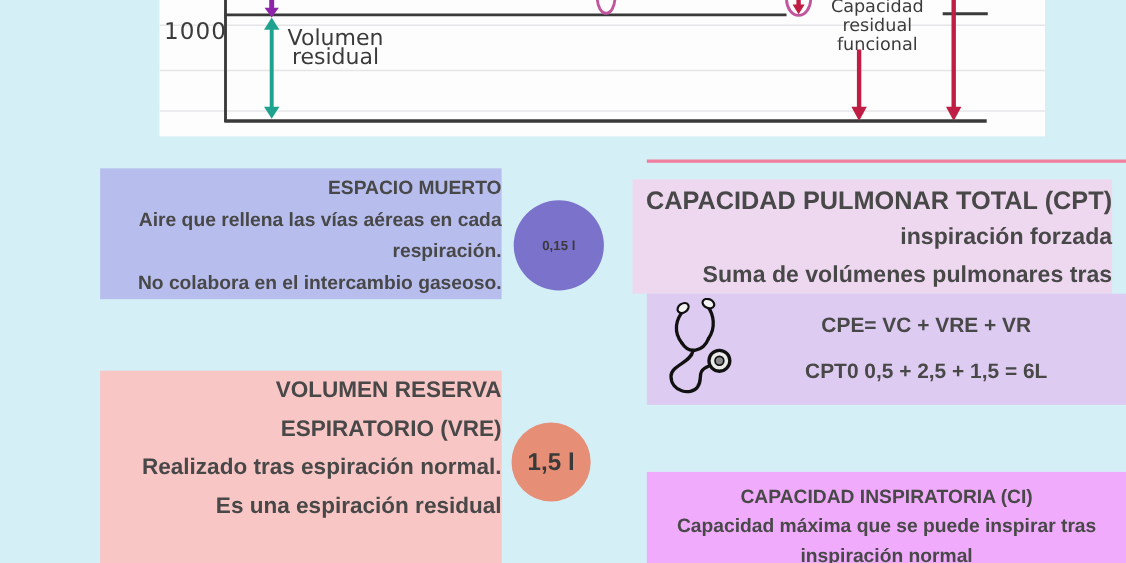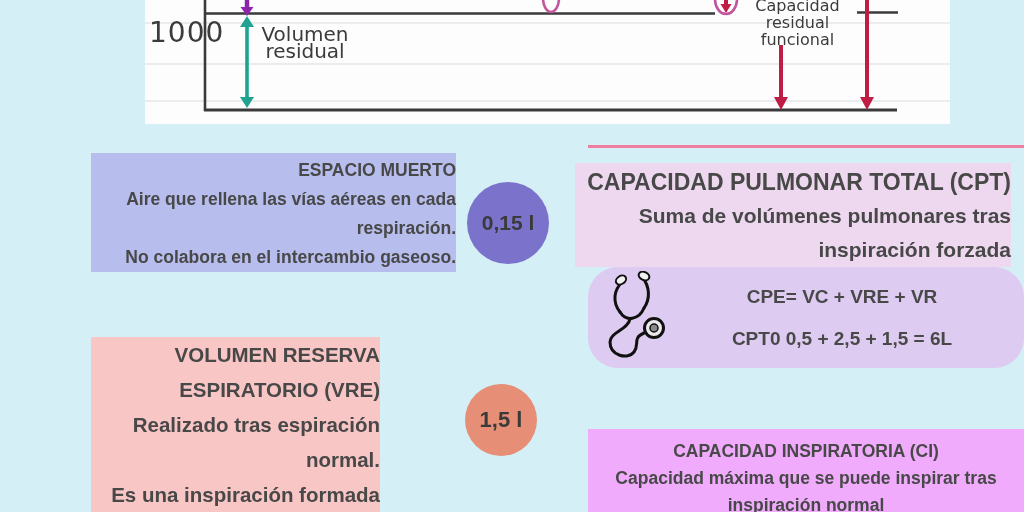--- a/index.html
+++ b/index.html
@@ -18,59 +18,59 @@
   .chart-panel {
     left:145px; top:0; width:805px; height:124px;
     background:#fdfdfd;
   }
   .chart-svg { position:absolute; left:0; top:0; width:805px; height:124px; }
   .chart-text {
     position:absolute;
     font-family:"DejaVu Sans", sans-serif;
     color:#3b3b3b;
   }
-  .y-tick { left:4px; top:16px; width:50px; text-align:center; font-size:28px; letter-spacing:1px; }
+  .y-tick { left:4px; top:16px; width:50px; text-align:center; font-size:21px; letter-spacing:1px; }
   .lbl-vr { left:110px; top:26px; width:100px; text-align:center; font-size:20px; line-height:17px; }
   .lbl-crf { left:585px; top:-3px; width:135px; text-align:center; font-size:16px; line-height:17px; }
 
   
   .box { text-align:right; font-weight:700; }
   .box-espacio {
     left:91px; top:153px; width:365px; height:119px;
     background:#b7beee;
     font-size:17.5px; line-height:29px;
     padding-top:3px;
   }
   .box-vre {
-    left:91px; top:337px; width:289px; height:175px;
+    left:91px; top:337px; width:365px; height:175px;
     background:#f9c6c6;
     font-size:20.5px; line-height:35px;
   }
   .value-circle {
     border-radius:50%;
     display:flex; align-items:center; justify-content:center;
     font-weight:700; color:#3a3a3a;
   }
-  .circle-purple { left:467px; top:182px; width:82px; height:82px; background:#7b72cc; font-size:21px; }
+  .circle-purple { left:467px; top:182px; width:82px; height:82px; background:#7b72cc; font-size:12px; }
   .circle-salmon { left:465px; top:384px; width:72px; height:72px; background:#e78e76; font-size:22px; }
 
   
   .cpt-topline { left:588px; top:145px; width:436px; height:3px; background:#f07f9f; }
   .box-cpt-title {
     left:575px; top:163px; width:436px; height:104px;
     background:#eed8f0;
     text-align:right; font-weight:700;
     font-size:23px; line-height:34px;
     padding-top:2px;
   }
   .box-cpt-title .subtitle { font-size:21px; }
   .box-cpt-formula {
     left:588px; top:267px; width:436px; height:101px;
     background:#ddcbf1;
-    display:flex; align-items:center;border-radius:30px;
+    display:flex; align-items:center;
   }
   .steth-wrap { width:92px; display:flex; justify-content:center; }
   .formula-col { flex:1; text-align:center; font-weight:700; font-size:19px; padding-right:20px; }
   .formula-col .f1 { margin-bottom:20px; }
   .box-ci {
     left:588px; top:429px; width:436px; height:83px;
     background:#f0abfc;
     text-align:center; font-weight:700;
     font-size:17.5px; line-height:27px;
     padding-top:9px;
@@ -141,22 +141,22 @@
   <div>respiración.</div>
   <div>No colabora en el intercambio gaseoso.</div>
 </div>
 <div class="abs value-circle circle-purple">
   <span>0,15 l</span>
 </div>
 
 <div class="abs cpt-topline"></div>
 <div class="abs box-cpt-title">
   <div>CAPACIDAD PULMONAR TOTAL (CPT)</div>
+  <div class="subtitle">inspiración forzada</div>
   <div class="subtitle">Suma de volúmenes pulmonares tras</div>
-  <div class="subtitle">inspiración forzada</div>
 </div>
 <div class="abs box-cpt-formula">
   <div class="steth-wrap">
     <svg width="70" height="94" viewBox="0 0 70 94">
       <g fill="none" stroke="#111" stroke-width="3" stroke-linecap="round">
         <path d="M23,11 C15,19 13,31 21,41"></path>
         <path d="M44,7 C50,15 52,27 45,37"></path>
         <path d="M21,41 C27,51 40,49 45,37"></path>
         <path d="M31,48 C29,59 11,61 11,71 C11,85 29,89 35,81 C41,73 33,67 45,62"></path>
       </g>
@@ -169,21 +169,21 @@
   <div class="formula-col">
     <div class="f1">CPE= VC + VRE + VR</div>
     <div>CPT0 0,5 + 2,5 + 1,5 = 6L</div>
   </div>
 </div>
 
 <div class="abs box box-vre">
   <div>VOLUMEN RESERVA</div>
   <div>ESPIRATORIO (VRE)</div>
   <div>Realizado tras espiración normal.</div>
-  <div>Es una inspiración formada</div>
+  <div>Es una espiración residual</div>
 </div>
 <div class="abs value-circle circle-salmon">
   <span>1,5 l</span>
 </div>
 
 <div class="abs box-ci">
   <div>CAPACIDAD INSPIRATORIA (CI)</div>
   <div>Capacidad máxima que se puede inspirar tras</div>
   <div>inspiración normal</div>
 </div>

